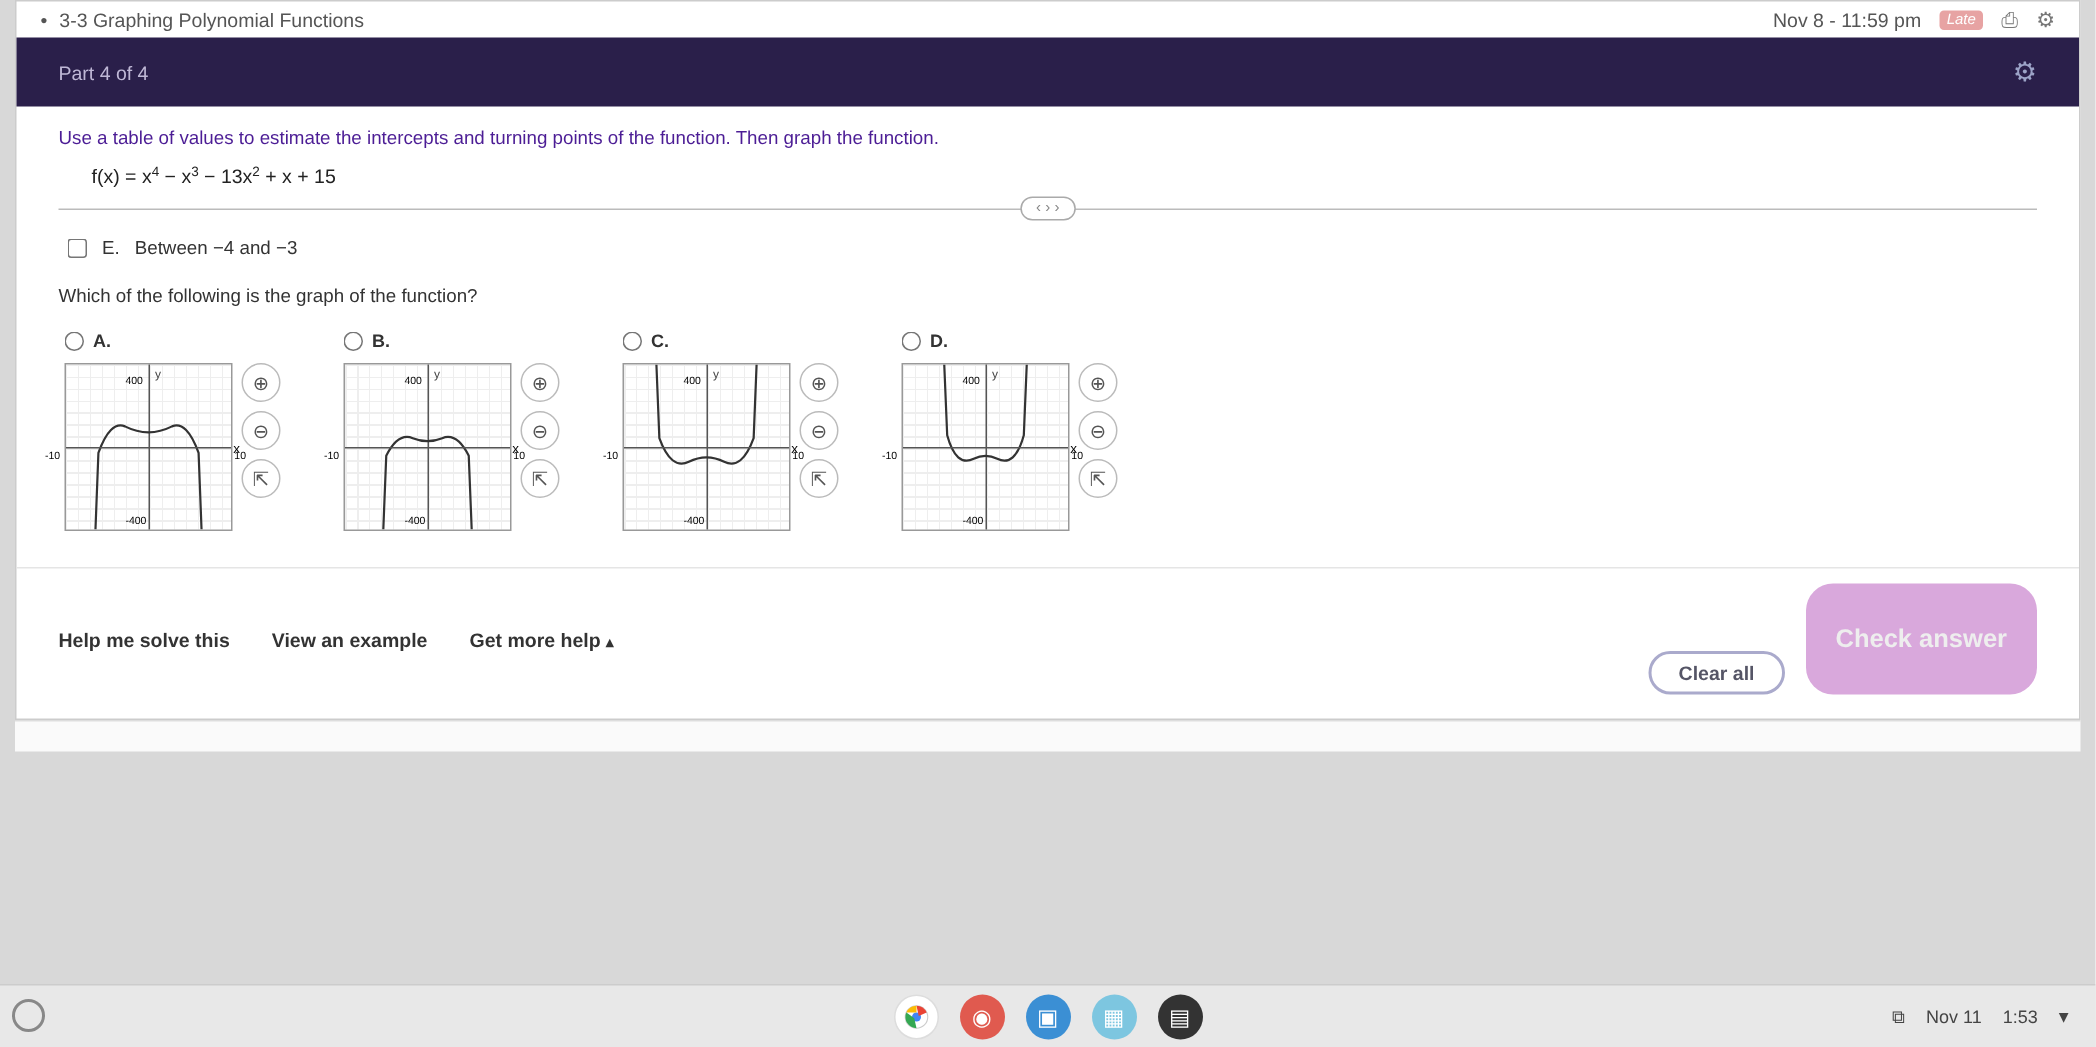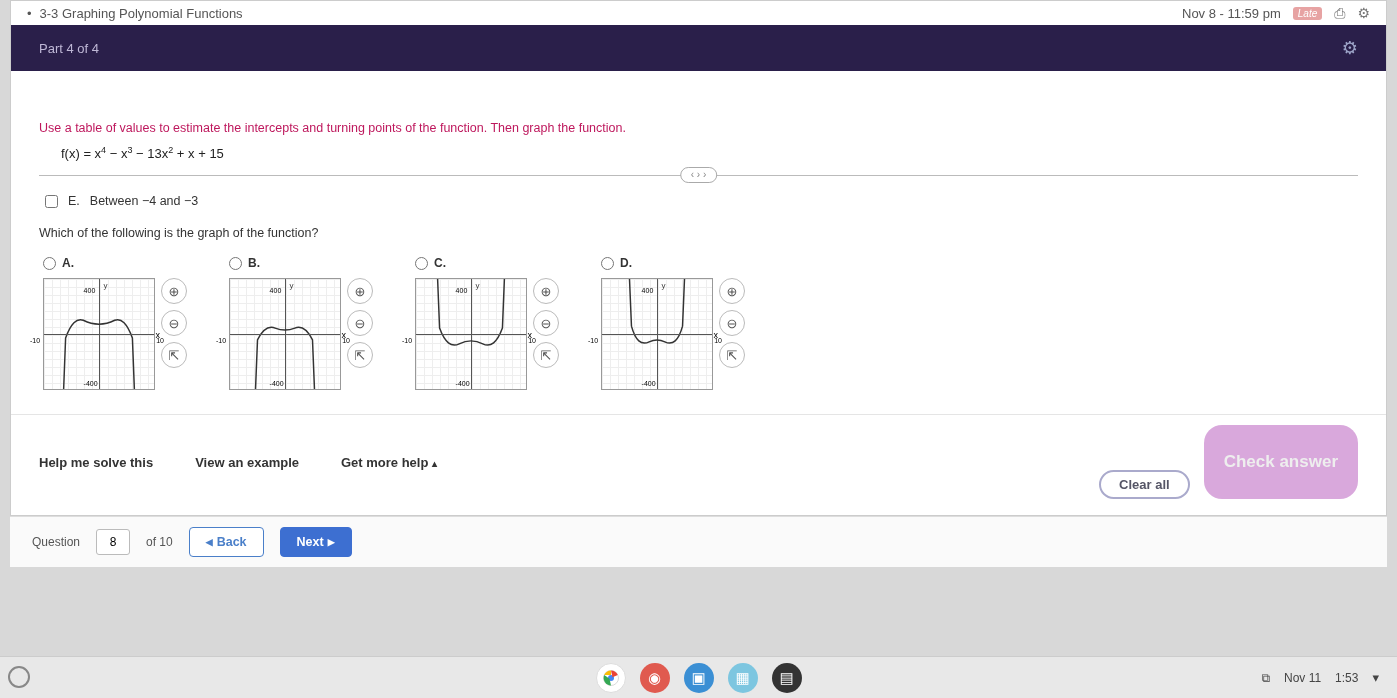--- a/index.html
+++ b/index.html
@@ -10,21 +10,21 @@
   .top-bar { display: flex; align-items: center; padding: 0 16px; height: 24px; font-size: 13px; color: #555; justify-content: space-between; }
   .top-left { display: flex; align-items: center; gap: 8px; }
   .top-right { display: flex; align-items: center; gap: 12px; }
   .late-badge { background: #e7a3a3; color: #fff; font-size: 10px; padding: 1px 5px; border-radius: 3px; font-style: italic; }
   .top-icon { color: #777; font-size: 14px; }
 
   .part-header { background: #2a1f4a; color: #bfb8d6; padding: 12px 28px; display: flex; justify-content: space-between; align-items: center; font-size: 13px; }
   .gear { color: #9ca3c7; font-size: 18px; }
 
   .content { padding: 14px 28px 0 28px; }
-  .instruction { font-size: 12.5px; color: #be185d; margin-bottom: 10px; margin-top: 36px; }
+  .instruction { font-size: 12.5px; color: #4c1d95; margin-bottom: 10px; }
   .equation { font-size: 13px; color: #222; margin: 8px 0 14px 22px; }
   .equation sup { font-size: 9px; }
 
   .divider { border: none; border-top: 1px solid #bbb; margin: 6px 0 18px 0; position: relative; }
   .expander { position: absolute; left: 50%; top: -8px; transform: translateX(-50%); background: #fff; border: 1px solid #aaa; border-radius: 10px; padding: 0 10px; font-size: 10px; color: #888; line-height: 14px; cursor: pointer; }
 
   .option-e { display: flex; align-items: center; gap: 10px; font-size: 12.5px; color: #333; margin: 6px 0 18px 6px; }
   .option-e input { width: 13px; height: 13px; }
   .sub-question { font-size: 12.5px; color: #333; margin-bottom: 16px; }
 
@@ -43,21 +43,21 @@
   .x-lbl-l { position: absolute; top: 52%; left: -14px; font-size: 7px; }
   .x-lbl-r { position: absolute; top: 52%; right: -10px; font-size: 7px; }
   .arrow-x { position: absolute; top: 46%; right: -6px; font-size: 9px; }
 
   .curve { position: absolute; width: 100%; height: 100%; }
 
   .graph-btns { display: flex; flex-direction: column; gap: 6px; }
   .round-btn { width: 26px; height: 26px; border: 1px solid #bbb; border-radius: 50%; background: #fff; display: flex; align-items: center; justify-content: center; font-size: 13px; color: #555; cursor: pointer; }
 
   .help-row { display: flex; align-items: center; justify-content: space-between; padding: 10px 28px 16px 28px; border-top: 1px solid #e5e5e5; }
-  .help-links { display: flex; gap: 42px; font-size: 13px; font-weight: bold; color: #333; }
+  .help-links { display: flex; gap: 28px; font-size: 13px; font-weight: bold; color: #333; }
   .help-link { cursor: pointer; }
   .caret-up { font-size: 10px; }
   .help-actions { display: flex; gap: 14px; }
   .clear-all { border: 2px solid #aac; border-radius: 18px; background: #fff; padding: 5px 18px; font-size: 13px; font-weight: bold; color: #556; cursor: pointer; margin-top: 45px; }
   .check-ans { border: none; border-radius: 18px; background: #d9a8dc; padding: 6px 20px; font-size: 17px; font-weight: bold; color: #eee; }
 
   .footer { display: flex; align-items: center; justify-content: space-between; padding: 10px 22px; border-top: 1px solid #ddd; background: #fafafa; margin: 0 10px; }
   .review-btn { border: 1px solid #4a7fc9; border-radius: 6px; background: #fff; padding: 8px 16px; font-size: 13px; font-weight: bold; color: #4a7fc9; cursor: pointer; }
   .footer-right { display: flex; align-items: center; gap: 16px; font-size: 12px; color: #555; }
   .q-input { width: 34px; height: 26px; text-align: center; border: 1px solid #bbb; border-radius: 3px; font-size: 12px; }
@@ -257,33 +257,20 @@
       </span>
     </div>
     <div class="help-actions">
       <button class="clear-all">Clear all</button>
       <button class="check-ans">Check answer</button>
     </div>
   </div>
 </div>
 
 <div class="footer">
-  <div class="footer-right">
-    <span>Question</span>
-    <input class="q-input" value="8" style="">
-    <span>of 10</span>
-    <button class="nav-btn back-btn">
-      <span class="tri">◀</span>
-      <span>Back</span>
-    </button>
-    <button class="nav-btn next-btn">
-      <span>Next</span>
-      <span class="tri">▶</span>
-    </button>
-  </div>
 </div>
 
 <div class="taskbar">
   <div class="launcher"></div>
   <div class="task-icons">
     <div class="task-icon ti-chrome">
       <svg width="18" height="18" viewBox="0 0 24 24">
           <circle cx="12" cy="12" r="10" fill="#fff" stroke="#ccc"></circle>
           <circle cx="12" cy="12" r="4" fill="#4285f4"></circle>
           <path d="M12 2 A10 10 0 0 1 21 8 L14 11" fill="#ea4335"></path>

